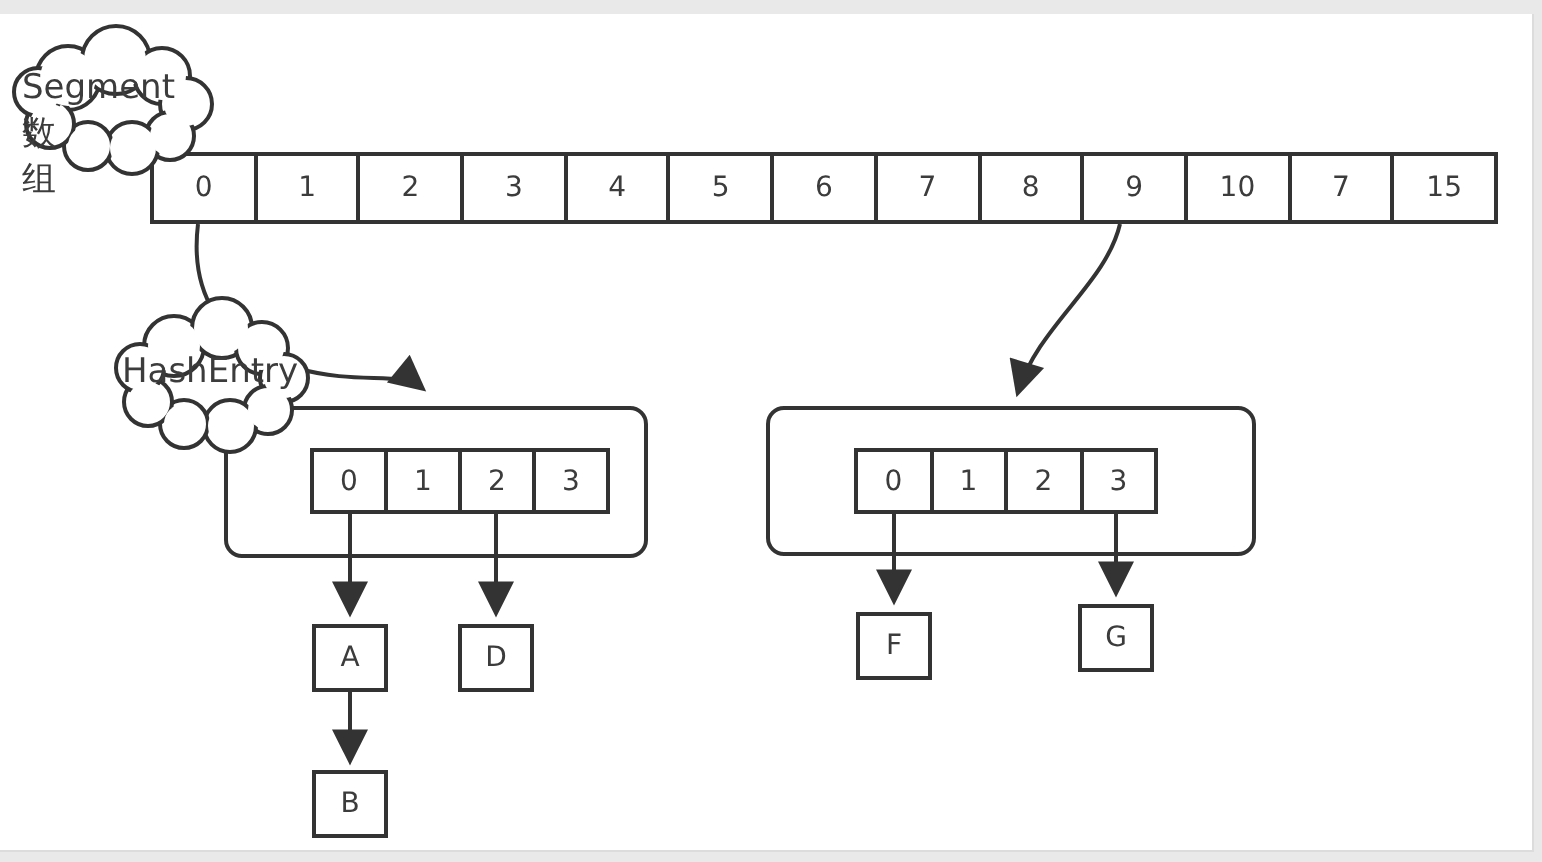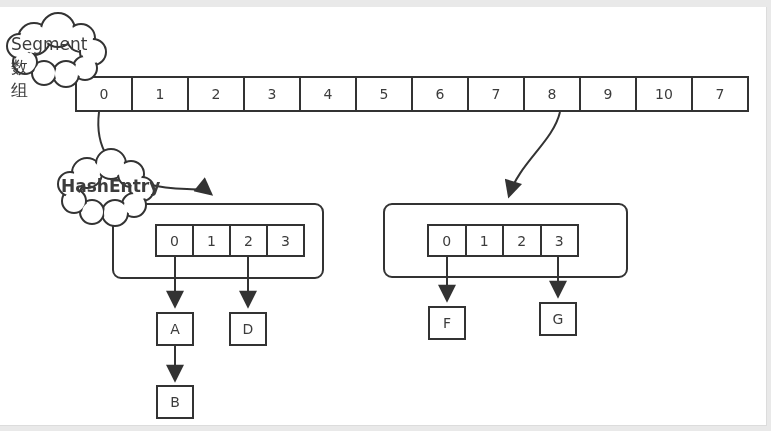--- a/index.html
+++ b/index.html
@@ -32,41 +32,42 @@
   #nodeA{left:156px;top:312px;}
   #nodeD{left:229px;top:312px;}
   #nodeB{left:156px;top:385px;}
   #nodeF{left:428px;top:306px;}
   #nodeG{left:539px;top:302px;}
   
   .overlay{position:absolute;left:0;top:0;z-index:2;pointer-events:none;}
   
   .cloud-label{position:absolute;z-index:3;font-size:17px;line-height:1.35;}
   #segCloudLabel{left:11px;top:33px;width:92px;}
-  #hashCloudLabel{left:61px;top:175px;width:94px;font-weight:bold;}
+  #hashCloudLabel{left:61px;top:175px;width:94px;}
 </style>
 </head>
 <body>
 
 <div class="stage">
   <div class="card"></div>
 
   <div class="seg-array">
     <div class="seg-cell">0</div>
     <div class="seg-cell">1</div>
     <div class="seg-cell">2</div>
     <div class="seg-cell">3</div>
     <div class="seg-cell">4</div>
     <div class="seg-cell">5</div>
     <div class="seg-cell">6</div>
     <div class="seg-cell">7</div>
     <div class="seg-cell">8</div>
     <div class="seg-cell">9</div>
     <div class="seg-cell">10</div>
     <div class="seg-cell">7</div>
+    <div class="seg-cell">15</div>
   </div>
 
   <div class="bucket-box" id="leftBox"></div>
   <div class="bucket-array" id="leftArr">
     <div class="bucket-cell">0</div>
     <div class="bucket-cell">1</div>
     <div class="bucket-cell">2</div>
     <div class="bucket-cell">3</div>
   </div>
 

